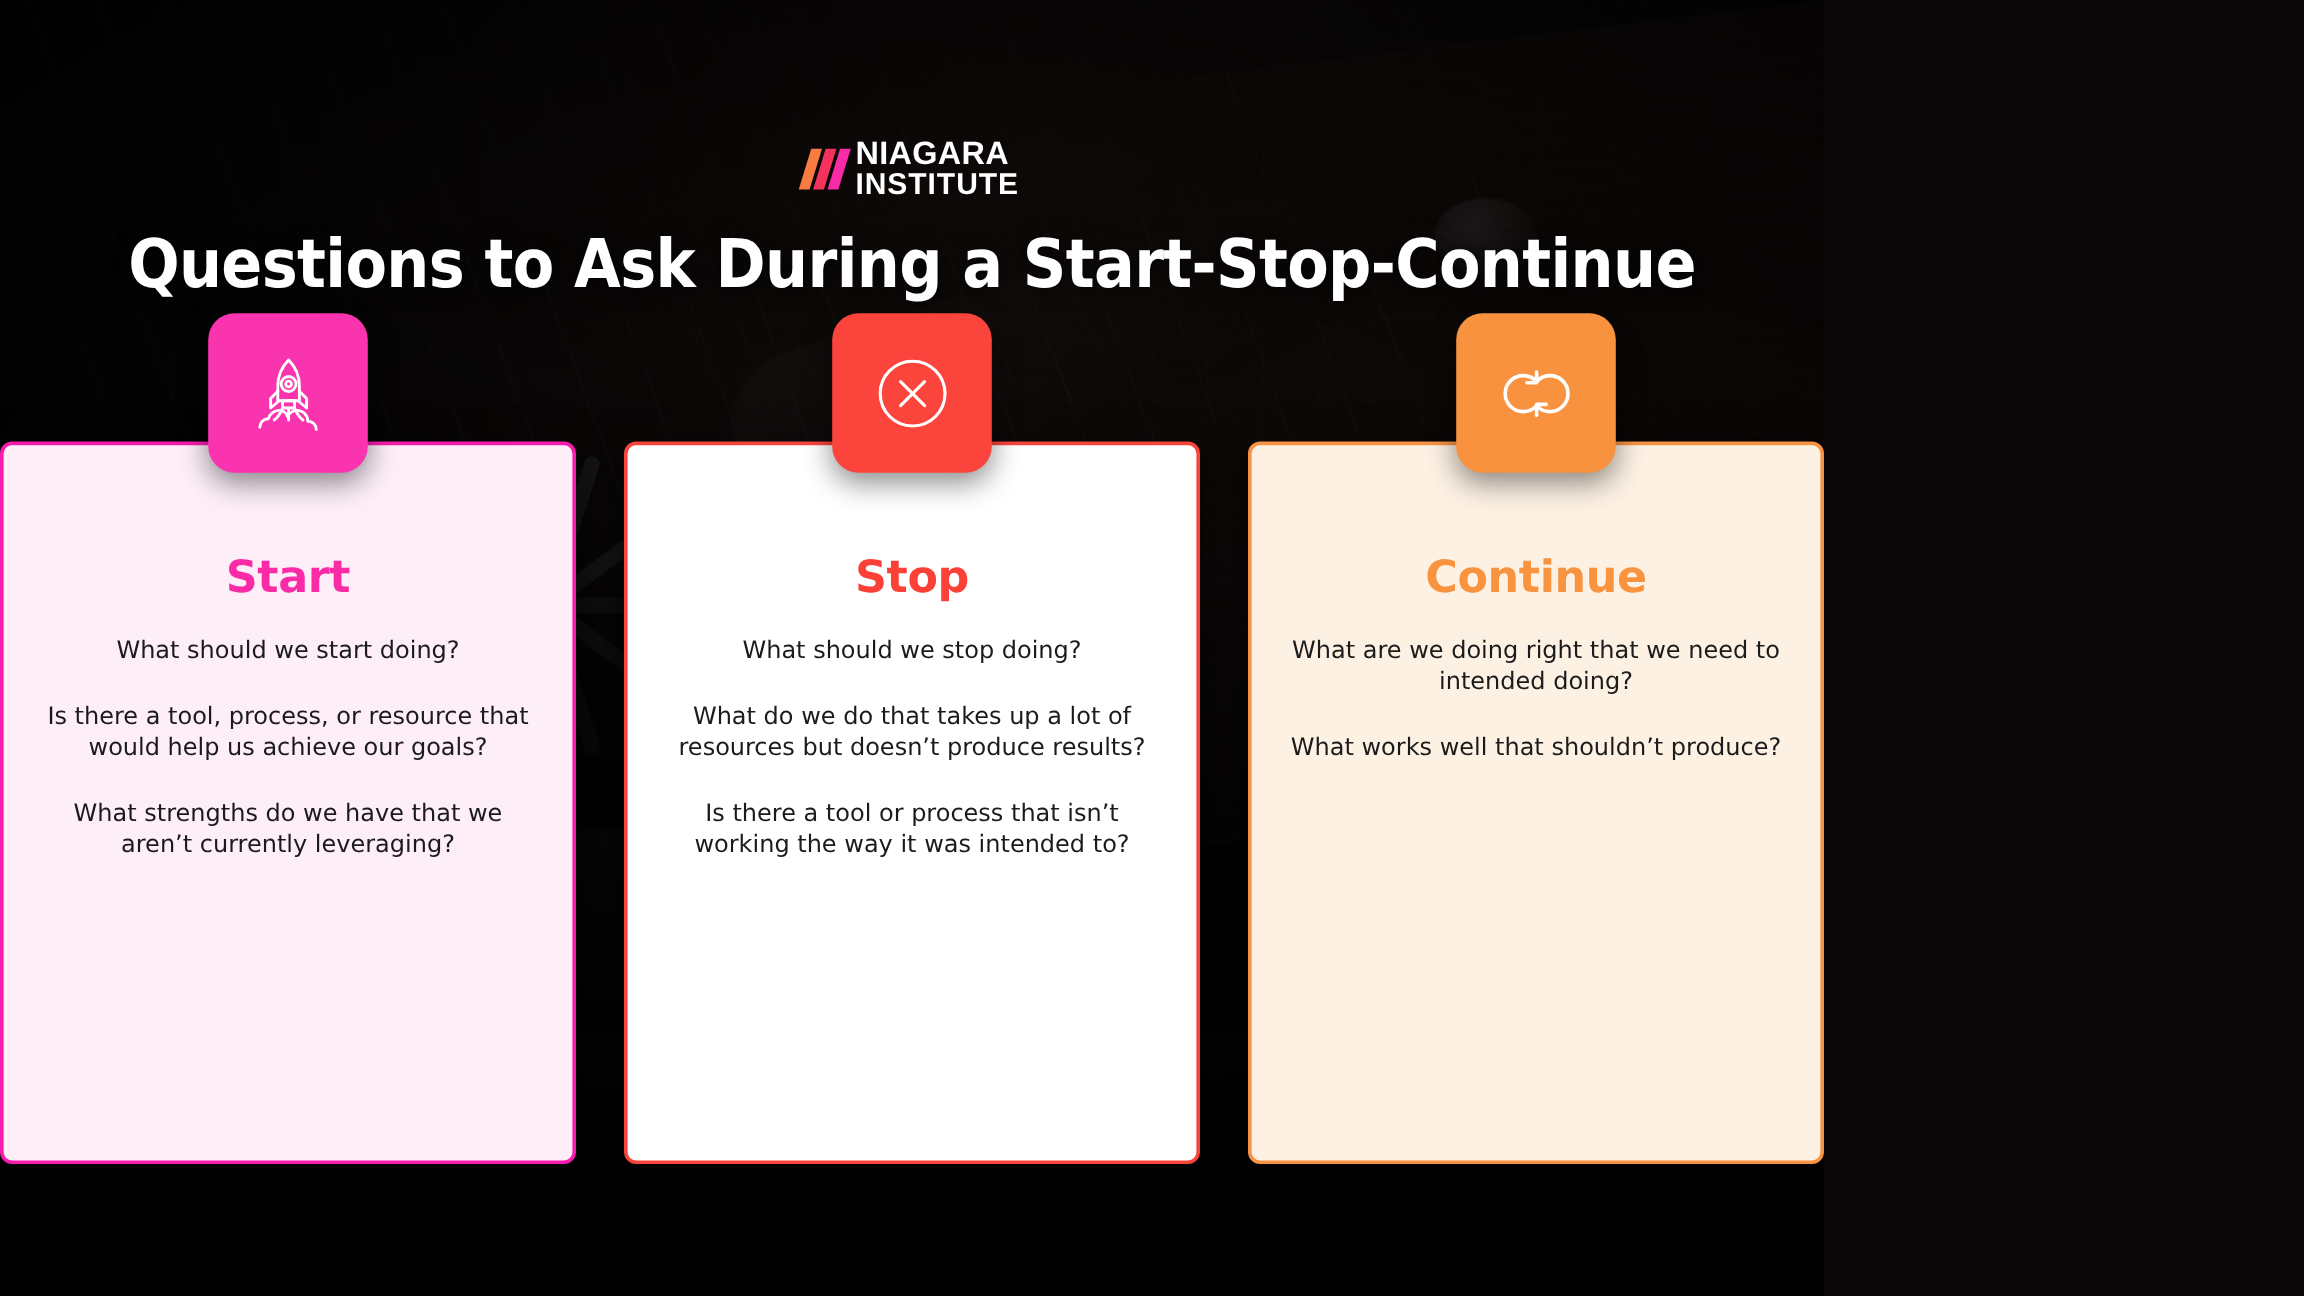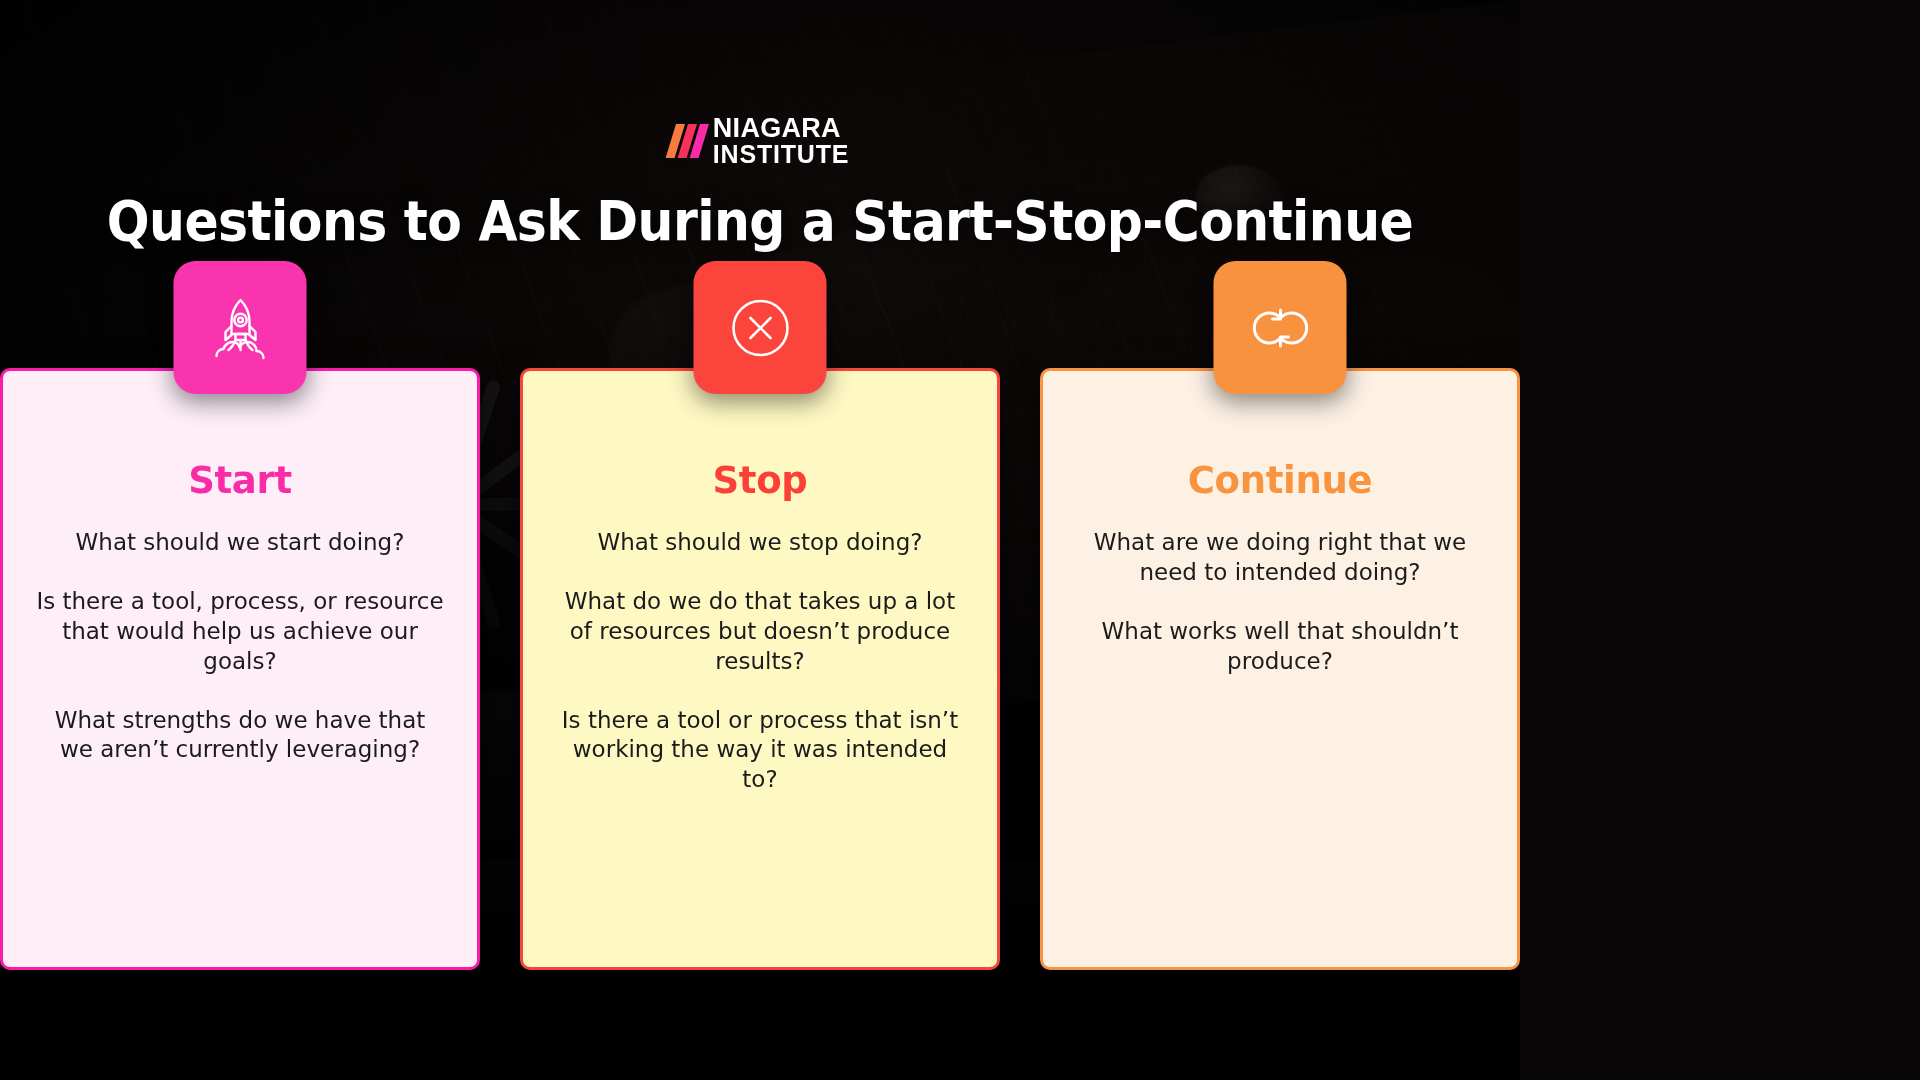--- a/index.html
+++ b/index.html
@@ -213,21 +213,21 @@
   .card {
     position:relative;
     width:488px; height:602px;
     border-radius:10px;
     border:3px solid #000;
     padding:88px 26px 20px;
     text-align:center;
     box-shadow:0 10px 34px rgba(0,0,0,.55);
   }
   .card.start    { background:#fdeef8; border-color:#f81cad; }
-  .card.stop     { background:#fef9c3; border-color:#f8453c; }
+  .card.stop     { background:#ffffff; border-color:#f8453c; }
   .card.continue { background:#fdf1e4; border-color:#f79345; }
 
   
   .icon-tile {
     position:absolute; left:50%; top:-110px;
     transform:translateX(-50%);
     width:133px; height:133px;
     border-radius:22px;
     display:flex; align-items:center; justify-content:center;
     box-shadow:0 8px 24px rgba(0,0,0,.45);
@@ -243,21 +243,21 @@
     font-size:37px;
     letter-spacing:-.3px;
     margin-bottom:26px;
   }
   .card.start    .card-title { color:#fa2ba6; }
   .card.stop     .card-title { color:#fb4038; }
   .card.continue .card-title { color:#f8943f; }
 
   .q {
     font-family:"DejaVu Sans", sans-serif;
-    font-size:23px;
+    font-size:20px;
     line-height:1.30;
     color:#1b1b1b;
     margin:0 0 29px;
   }
   .q:last-child { margin-bottom:0; }
   .card.start .q    { padding:0 6px; }
   .card.stop .q     { padding:0 4px; }
   .card.continue .q { padding:0 2px; }
 </style>
 </head>

